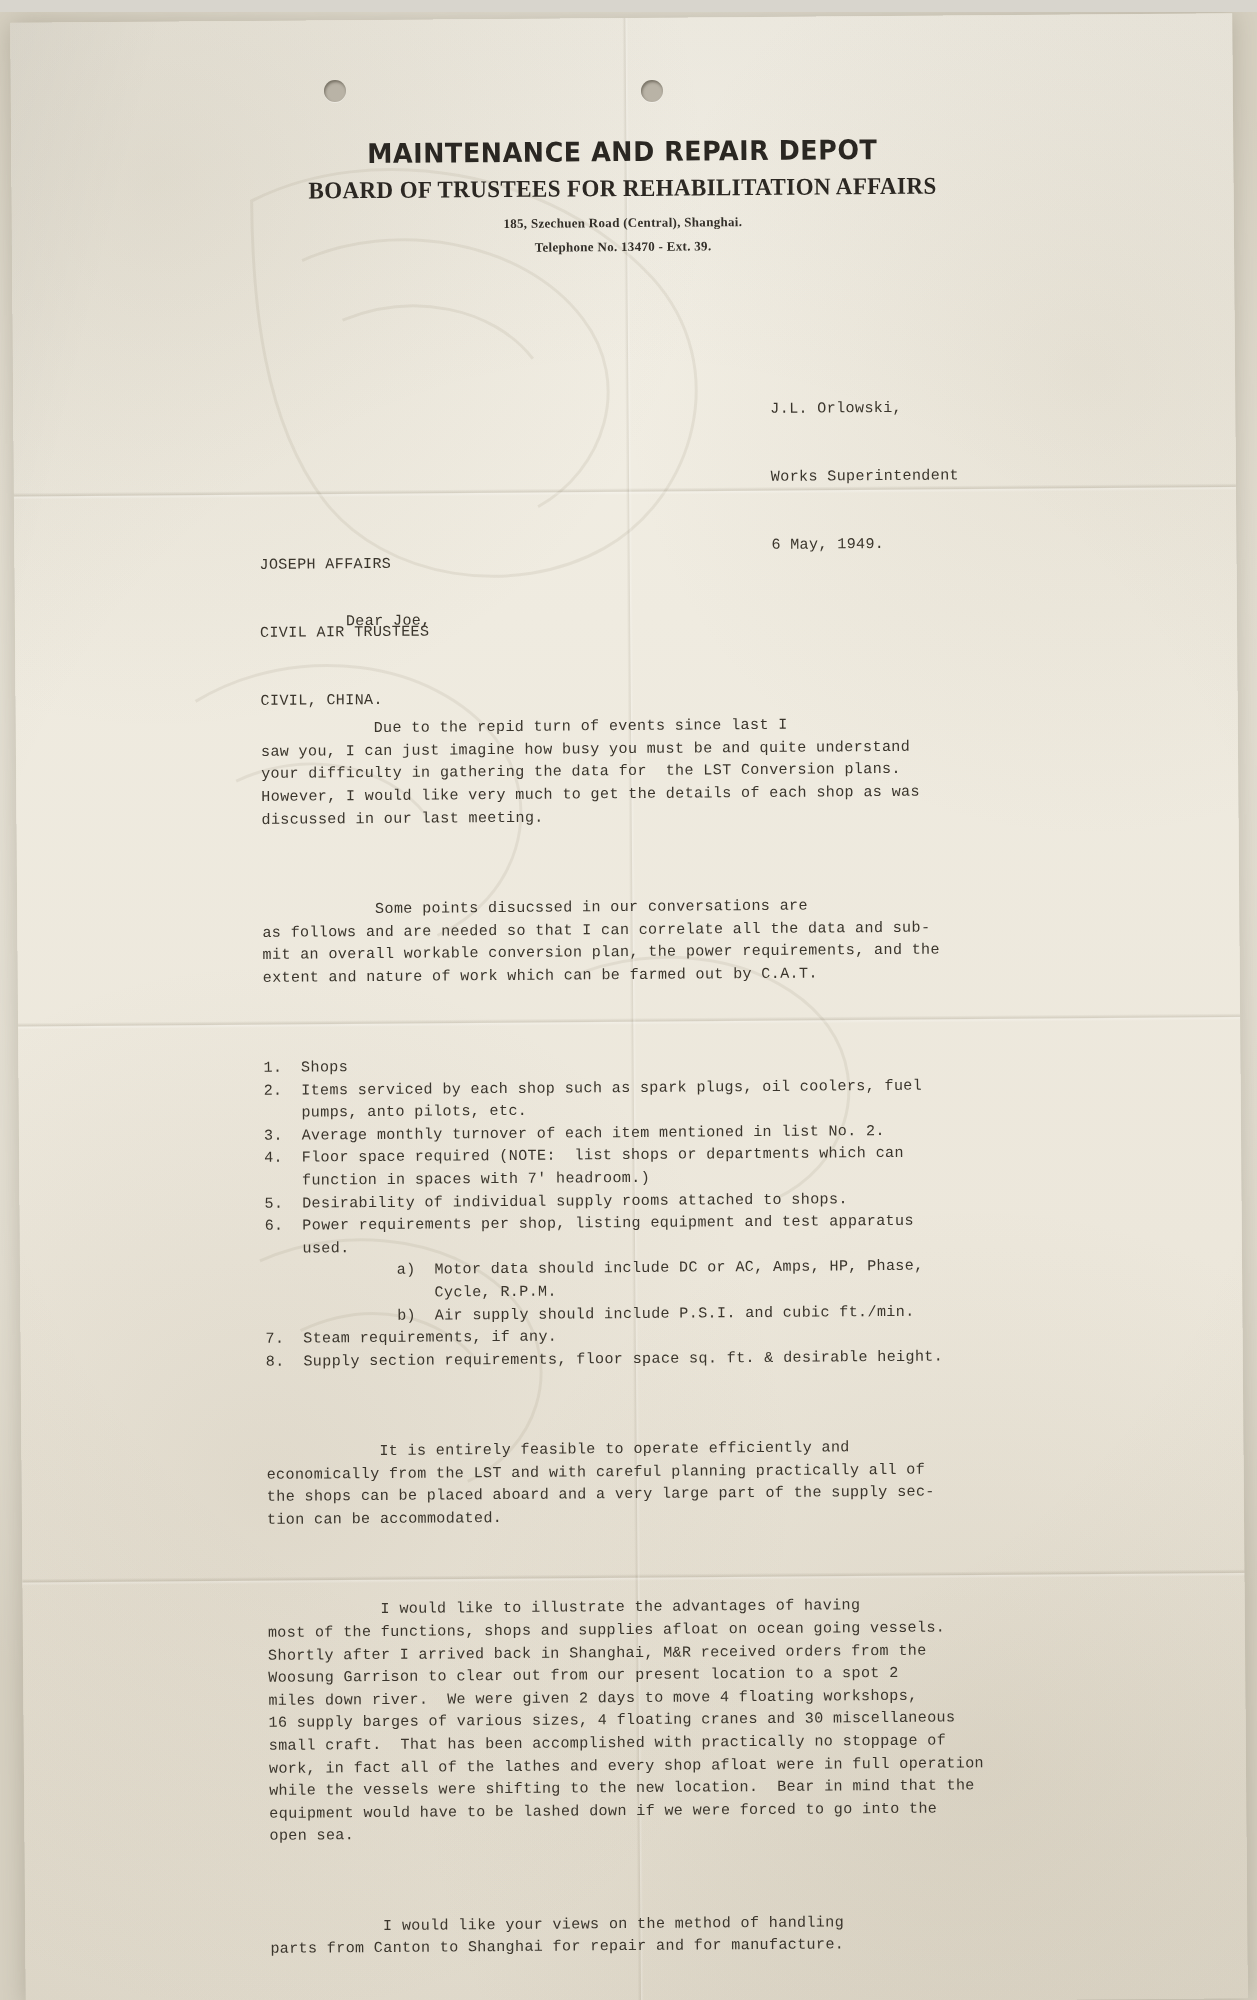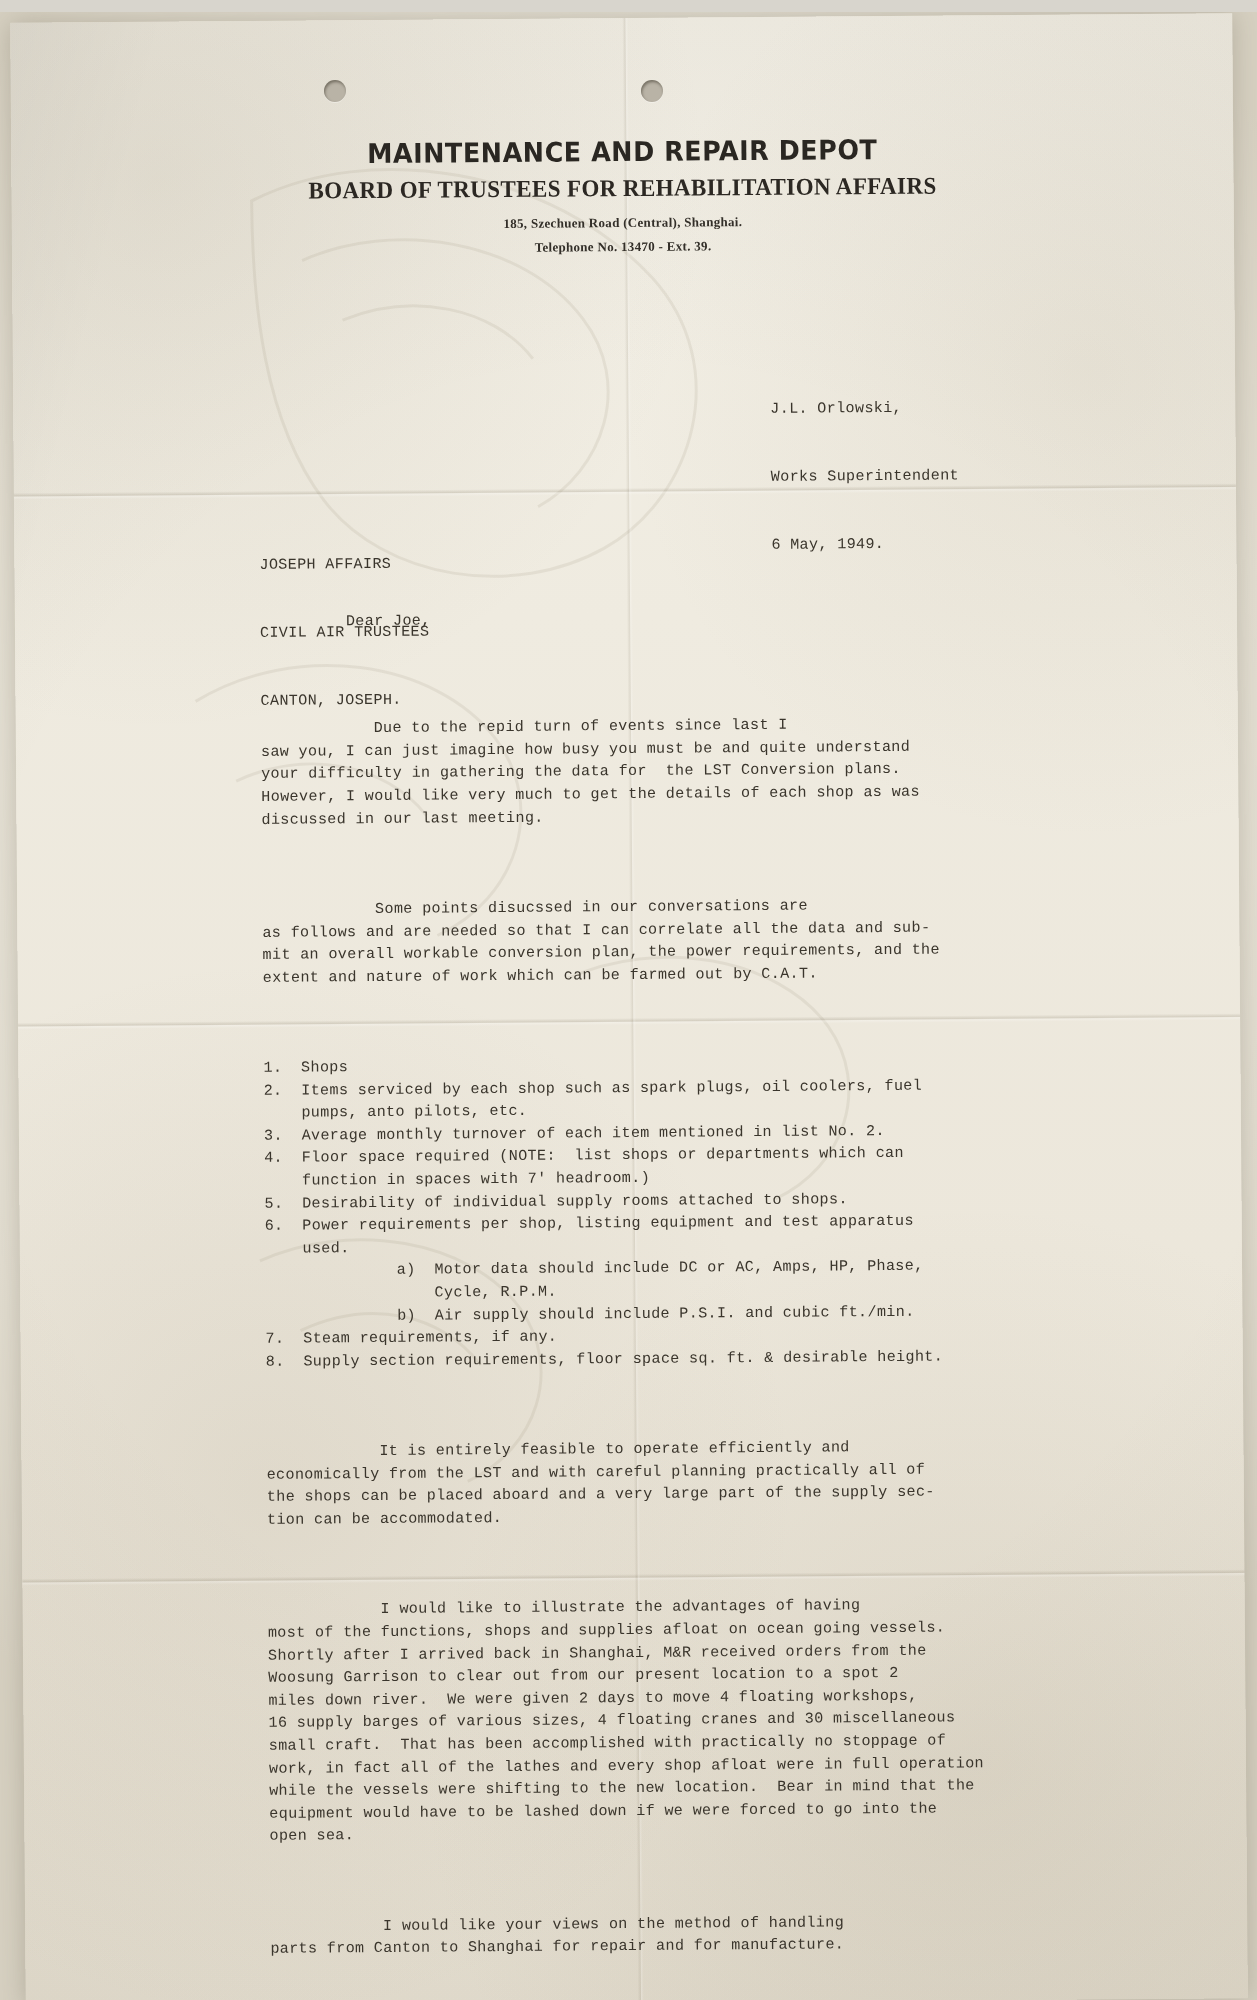--- a/index.html
+++ b/index.html
@@ -192,21 +192,21 @@
 
       <div class="sender tw">
         <div>J.L. Orlowski,</div>
         <div>Works Superintendent</div>
         <div>6 May, 1949.</div>
       </div>
 
       <div class="addressee tw">
         <div>JOSEPH AFFAIRS</div>
         <div>CIVIL AIR TRUSTEES</div>
-        <div>CANTON, JOSEPH.</div>
+        <div>CIVIL, CHINA.</div>
       </div>
 
       <div class="salutation tw" style="padding-left:86px">Dear Joe,</div>
 
       <div class="body tw">
         <p class="para">            Due to the repid turn of events since last I
 saw you, I can just imagine how busy you must be and quite understand
 your difficulty in gathering the data for  the LST Conversion plans.
 However, I would like very much to get the details of each shop as was
 discussed in our last meeting.</p>

